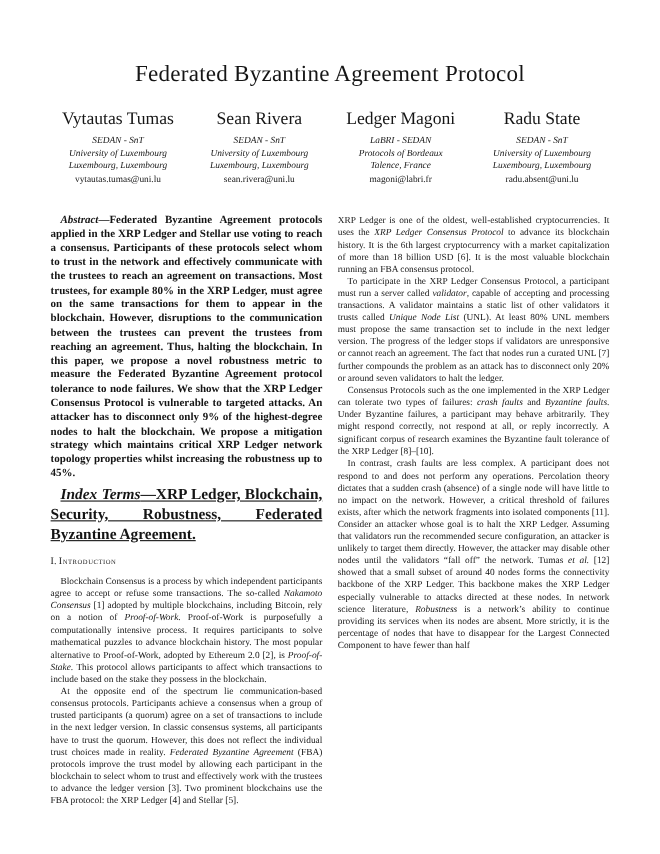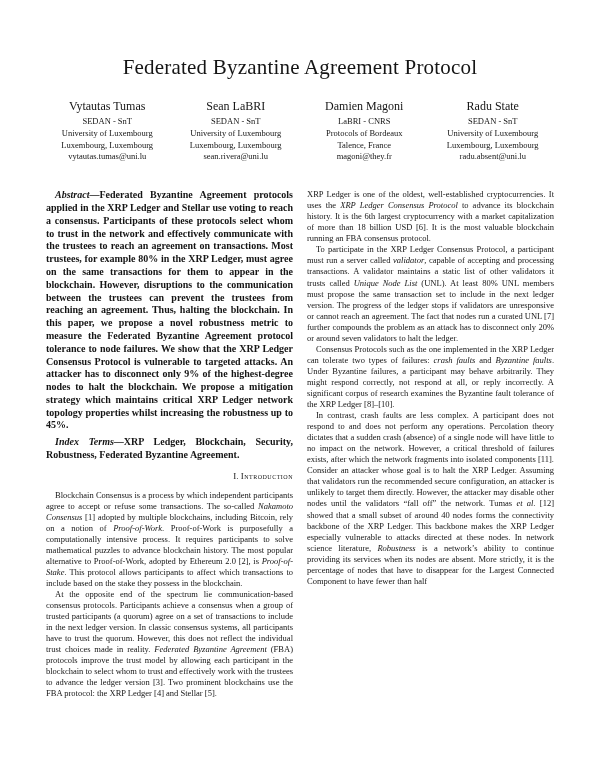--- a/index.html
+++ b/index.html
@@ -24,22 +24,22 @@
     letter-spacing: 0.2px;
   }
   .authors {
     display: flex;
     justify-content: space-between;
     gap: 6px;
     margin-top: 16px;
     text-align: center;
   }
   .author { flex: 1 1 0; font-size: 8.5px; line-height: 1.38; }
-  .a-name { font-size: 12px; margin-bottom: 2px; }
-  .a-affil { }
+  .a-name { font-size: 16px; margin-bottom: 2px; }
+  .a-affil { font-style: italic; }
   .a-email { font-style: normal; text-align: center; }
   .columns {
     display: flex;
     gap: 14px;
     margin-top: 26px;
   }
   .col {
     flex: 1 1 0;
     text-align: justify;
     font-size: 8.5px;
@@ -47,27 +47,28 @@
     hyphens: auto;
   }
   p.abstract {
     font-weight: bold;
     font-size: 10px;
     line-height: 1.28;
     text-indent: 9px;
   }
   p.indexterms {
     font-weight: bold;
-    font-size: 10px;
+    font-size: 14px;
     line-height: 1.28;
     text-indent: 9px;
     margin-top: 4px;
+    text-decoration: underline;
   }
   h2.sec {
-    text-align: right;
+    text-align: left;
     font-weight: 400;
     font-size: 9px;
     margin: 9px 0 7px 0;
   }
   h2.sec .sectitle { font-variant: small-caps; letter-spacing: 0.5px; }
   p.body { text-indent: 9px; }
   p.body.noindent { text-indent: 0; }
 </style>
 </head>
 <body>
@@ -80,32 +81,32 @@
 
   <div class="authors">
     <div class="author">
       <div class="a-name">Vytautas Tumas</div>
       <div class="a-affil">SEDAN - SnT</div>
       <div class="a-affil">University of Luxembourg</div>
       <div class="a-affil">Luxembourg, Luxembourg</div>
       <div class="a-email">vytautas.tumas@uni.lu</div>
     </div>
     <div class="author">
-      <div class="a-name">Sean LaBRI</div>
+      <div class="a-name">Sean Rivera</div>
       <div class="a-affil">SEDAN - SnT</div>
       <div class="a-affil">University of Luxembourg</div>
       <div class="a-affil">Luxembourg, Luxembourg</div>
       <div class="a-email">sean.rivera@uni.lu</div>
     </div>
     <div class="author">
-      <div class="a-name">Damien Magoni</div>
-      <div class="a-affil">LaBRI - CNRS</div>
+      <div class="a-name">Ledger Magoni</div>
+      <div class="a-affil">LaBRI - SEDAN</div>
       <div class="a-affil">Protocols of Bordeaux</div>
       <div class="a-affil">Talence, France</div>
-      <div class="a-email">magoni@they.fr</div>
+      <div class="a-email">magoni@labri.fr</div>
     </div>
     <div class="author">
       <div class="a-name">Radu State</div>
       <div class="a-affil">SEDAN - SnT</div>
       <div class="a-affil">University of Luxembourg</div>
       <div class="a-affil">Luxembourg, Luxembourg</div>
       <div class="a-email">radu.absent@uni.lu</div>
     </div>
   </div>
 

